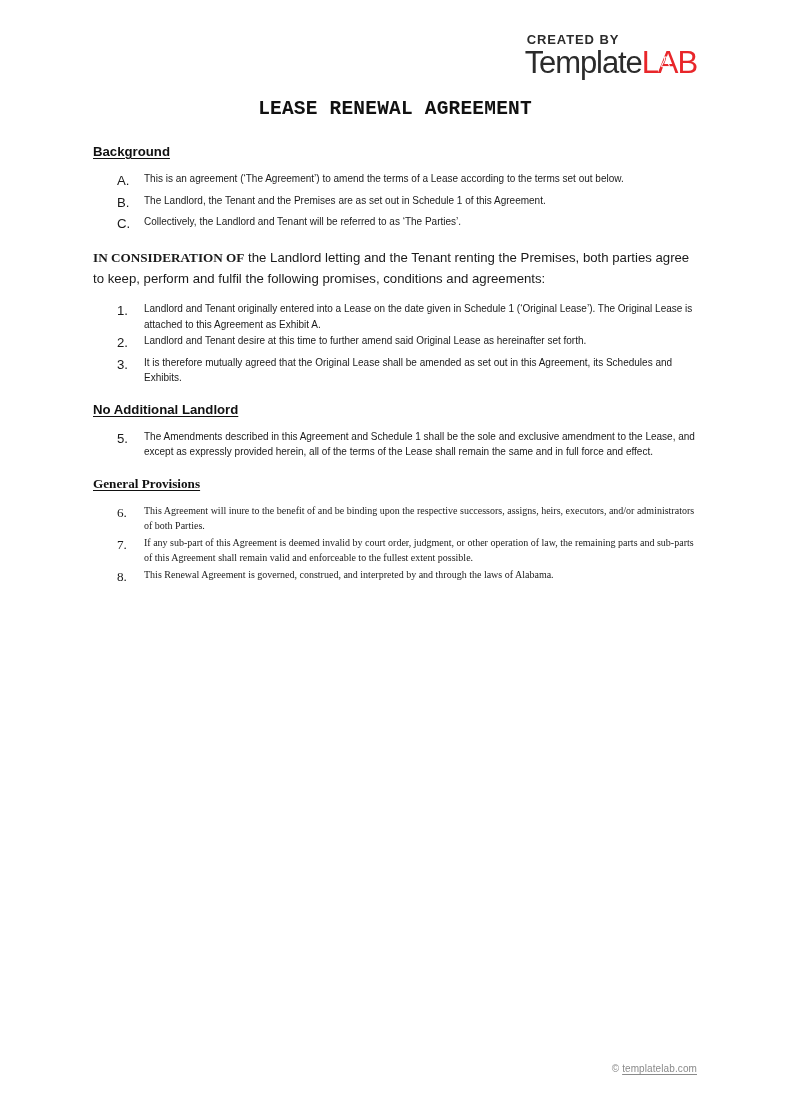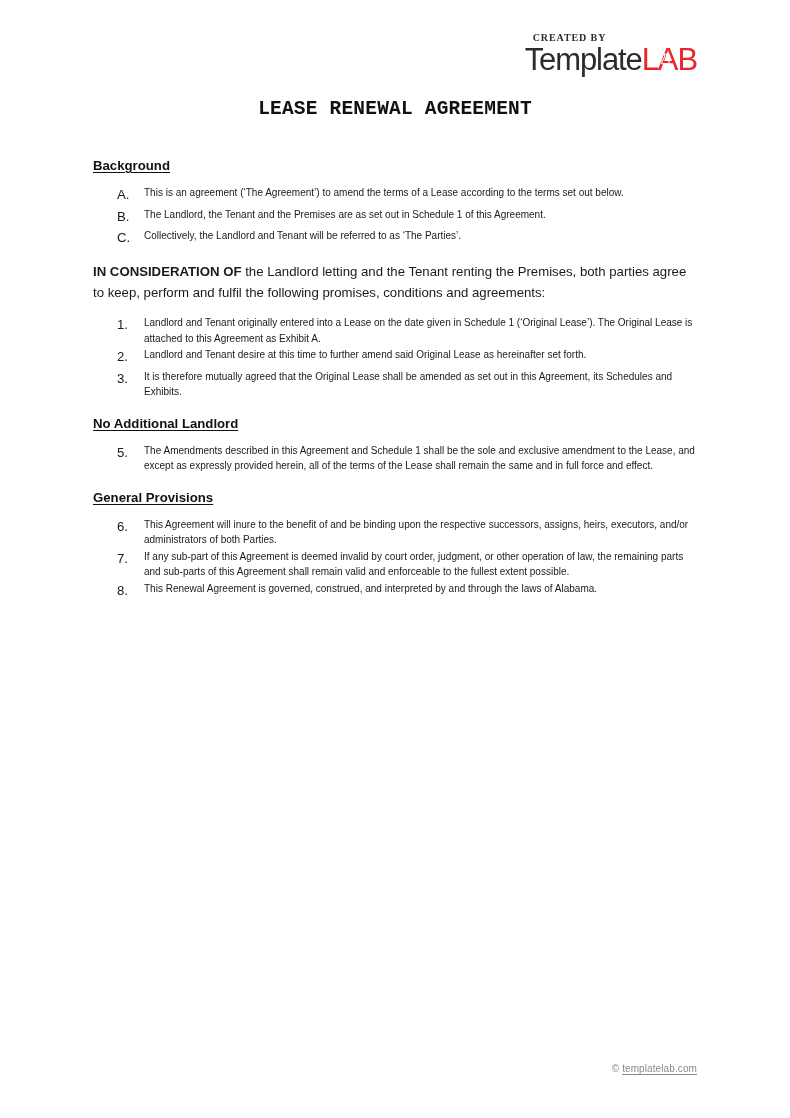--- a/index.html
+++ b/index.html
@@ -24,27 +24,27 @@
 
   
   .logo-block {
     position: absolute;
     top: 33px;
     right: 93px;
     text-align: left;
     line-height: 1;
   }
   .logo-created {
-    font-size: 10px;
+    font-size: 13px;
     font-weight: bold;
     letter-spacing: 0.9px;
     color: #2b2b2b;
-    margin-left: 8px;
+    margin-left: 2px;
     margin-bottom: 1px;
-    font-family: Liberation Serif, serif;
+    font-family: Liberation Sans, sans-serif;
   }
   .logo-word {
     font-size: 31px;
     font-weight: normal;
     letter-spacing: -1.1px;
     line-height: 1;
     white-space: nowrap;
     font-family: "Liberation Sans", sans-serif;
   }
   .logo-template { color: #2b2b2b; }
@@ -72,42 +72,42 @@
     font-size: 19.5px;
     font-weight: bold;
     letter-spacing: 0.2px;
     color: #111111;
     font-family: Liberation Mono, monospace;
   }
 
   
   .content {
     position: absolute;
-    top: 156px;
+    top: 142px;
     left: 93px;
     width: 604px;
     font-size: 13.2px;
     line-height: 1.52;
   }
 
   .section-heading {
     font-weight: bold;
     text-decoration: underline;
     text-underline-offset: 2px;
     font-size: 13.2px;
     margin: 0 0 9px 0;
     color: #111111;
   }
 
   .para {
     margin: 0 0 9px 0;
     font-size: 13.2px;
     line-height: 1.55;
   }
-  .para .bold-run { font-weight: bold; }
+  .para .bold-run { font-weight: bold; font-family: Liberation Serif, serif; }
 
   ol.list, ul.list {
     margin: 0 0 14px 0;
     padding: 0;
     list-style: none;
   }
   .list-item {
     display: flex;
     align-items: flex-start;
     margin-bottom: 1px;
@@ -120,21 +120,21 @@
     font-size: 13.2px;
     line-height: 1.55;
   }
   .list-text {
     flex: 1 1 auto;
     font-size: 10px;
     line-height: 1.55;
   }
 
   .block { margin-bottom: 12px; }
-  .block:last-child { margin-bottom: 12px; }
+  .block:last-child { margin-bottom: 12px; font-family: Liberation Serif, serif; }
 
   
   .footer {
     position: absolute;
     bottom: 44px;
     right: 93px;
     font-size: 10px;
     color: #8a8a8a;
     letter-spacing: 0.1px;
     text-align: right;

